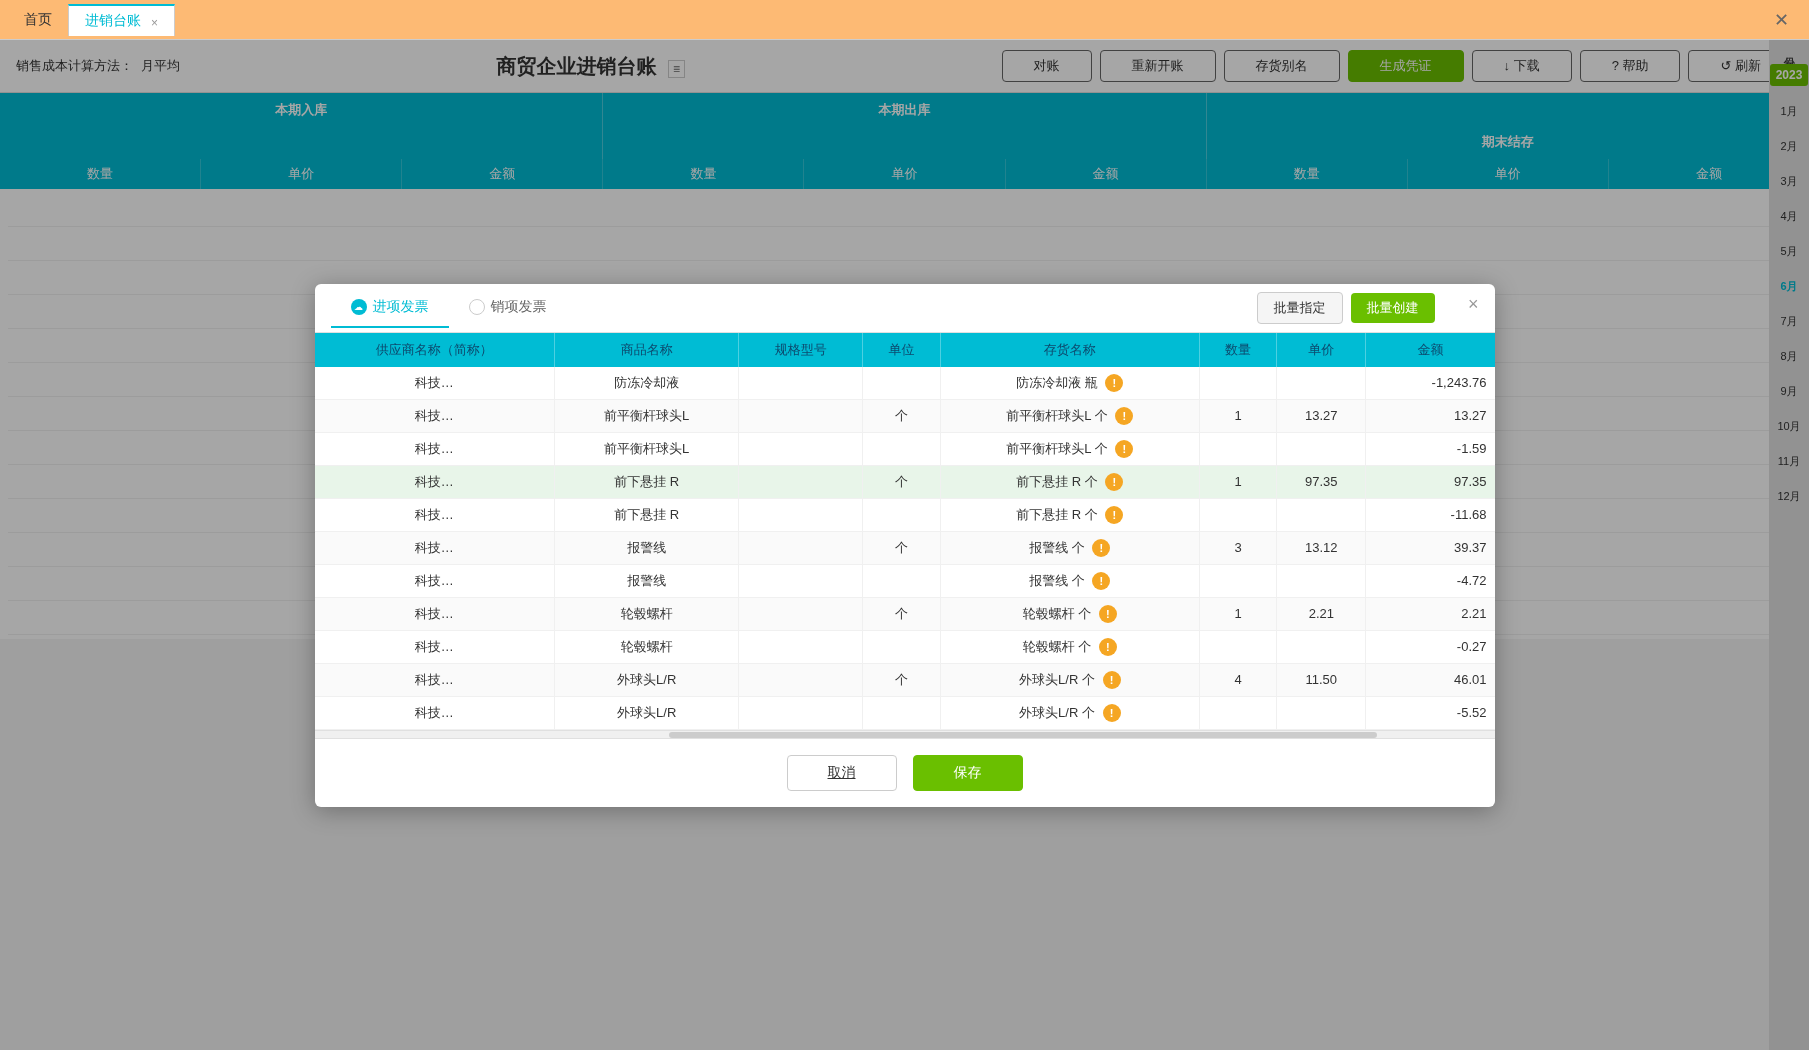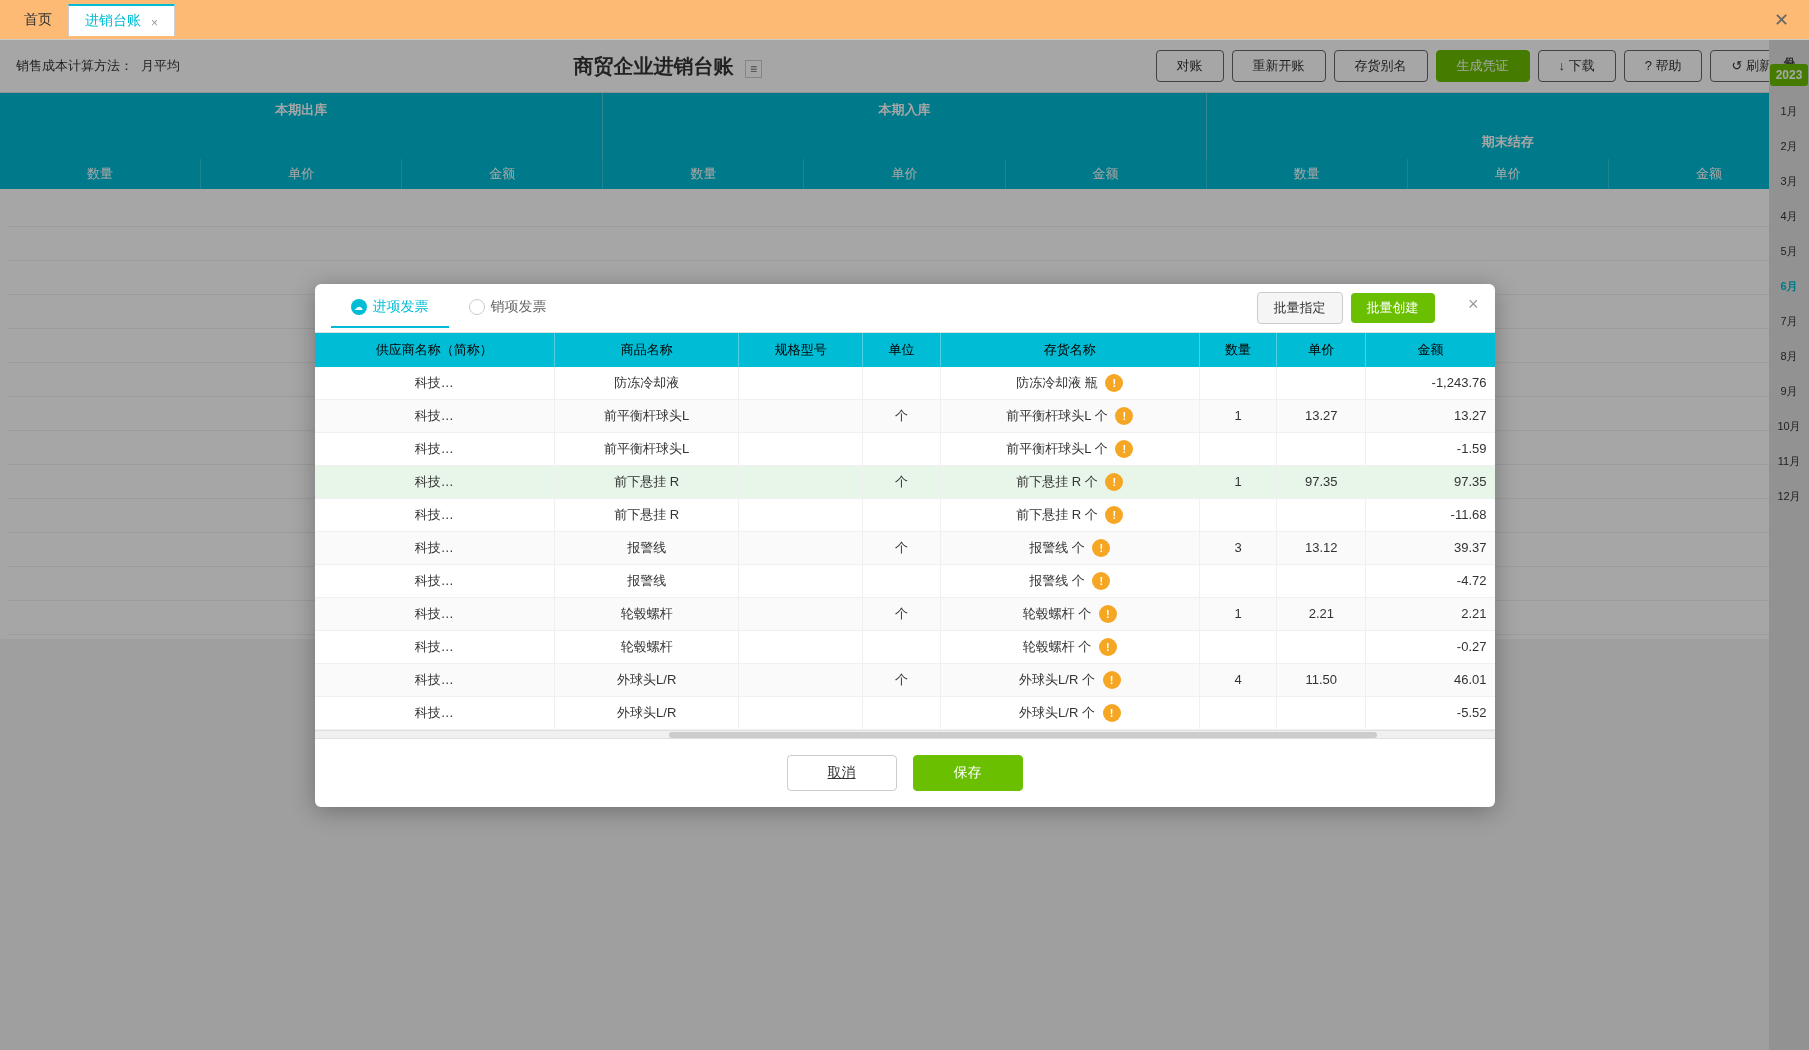--- a/index.html
+++ b/index.html
@@ -58,21 +58,21 @@
     .page-title {
       flex: 1; text-align: center;
       font-size: 20px; font-weight: bold; color: #333;
     }
     .page-title-icon {
       display: inline-block; margin-left: 6px;
       border: 1px solid #ccc; padding: 1px 4px;
       font-size: 12px; color: #666;
     }
     .toolbar-btn {
-      padding: 6px 20px; border-radius: 4px; border: 1px solid #ccc;
+      padding: 6px 31px; border-radius: 4px; border: 1px solid #ccc;
       background: #fff; cursor: pointer; font-size: 13px; color: #333;
     }
     .toolbar-btn.primary {
       background: #6abf00; color: #fff; border-color: #6abf00;
     }
     .toolbar-btn.outline-dark {
       border: 1px solid #666; color: #333; background: #fff;
     }
 
     
@@ -204,21 +204,21 @@
 
     
     .modal-table-wrap {
       flex: 1; overflow-y: auto; overflow-x: auto;
     }
     .modal-table {
       width: 100%; border-collapse: collapse;
       min-width: 900px;
     }
     .modal-table thead th {
-      background: #00bcd4; color: #000000;
+      background: #00bcd4; color: #0c4a6e;
       padding: 8px 8px;
       text-align: center;
       font-weight: normal;
       border-right: 1px solid rgba(255,255,255,0.3);
       white-space: nowrap;
       font-size: 13px;
     }
     .modal-table thead th:last-child { border-right: none; }
     .modal-table tbody tr {
       border-bottom: 1px solid #f0f0f0;
@@ -318,22 +318,22 @@
     <button class="toolbar-btn outline-dark">重新开账</button>
     <button class="toolbar-btn outline-dark">存货别名</button>
     <button class="toolbar-btn primary">生成凭证</button>
     <button class="toolbar-btn outline-dark">↓ 下载</button>
     <button class="toolbar-btn outline-dark">? 帮助</button>
     <button class="toolbar-btn outline-dark">↺ 刷新</button>
   </div>
 
   <div class="table-header-section">
     <div class="table-header-top">
+      <div class="th-group">本期入库</div>
       <div class="th-group">本期出库</div>
-      <div class="th-group">本期入库</div>
       <div class="th-group">期末结存</div>
     </div>
     <div class="table-header-sub">
       <div class="th-cell">数量</div>
       <div class="th-cell">单价</div>
       <div class="th-cell">金额</div>
       <div class="th-cell">数量</div>
       <div class="th-cell">单价</div>
       <div class="th-cell">金额</div>
       <div class="th-cell">数量</div>

